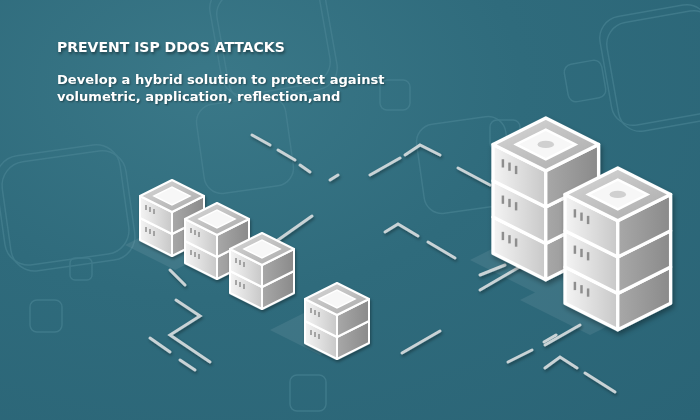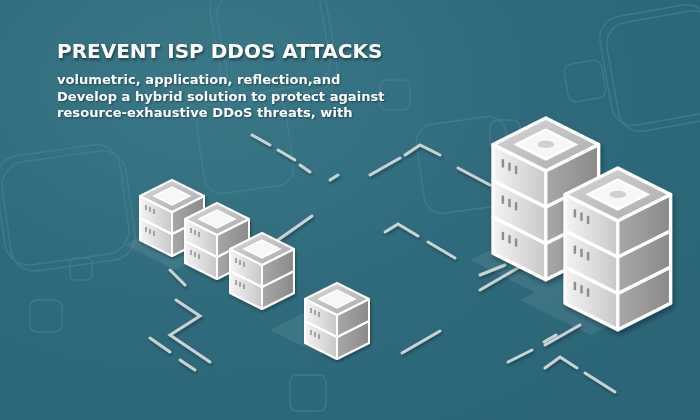--- a/index.html
+++ b/index.html
@@ -6,21 +6,21 @@
   body { width: 700px; height: 420px; overflow: hidden; background: #2f6b7c; }
   .banner {
     position: relative; width: 700px; height: 420px; overflow: hidden;
     background: radial-gradient(ellipse at 30% 20%, #3a7888 0%, #2f6b7c 45%, #2a6476 100%);
     font-family: "DejaVu Sans", sans-serif;
   }
   .art { position: absolute; left: 0; top: 0; }
   .headline {
     position: absolute; left: 57px; top: 39px; margin: 0;
     color: #ffffff; font-family: "DejaVu Sans", sans-serif; font-weight: bold;
-    font-size: 20px; letter-spacing: 0px; white-space: nowrap;
+    font-size: 14px; letter-spacing: 0px; white-space: nowrap;
     text-shadow: 1px 2px 3px rgba(0,0,0,0.45);
   }
   .desc {
     position: absolute; left: 57px; top: 72px; margin: 0; width: 420px;
     color: #ffffff; font-family: "DejaVu Sans", sans-serif; font-weight: bold;
     font-size: 13.1px; line-height: 16.6px;
     text-shadow: 1px 1px 2px rgba(0,0,0,0.4);
   }
   .desc span { display: block; white-space: nowrap; }
 </style>
@@ -145,17 +145,16 @@
       <use href="#srvLayer" transform="translate(0,60)"></use>
       <use href="#srvLayer" transform="translate(0,38)"></use>
       <use href="#srvLayer" transform="translate(0,16)"></use>
       <use href="#srvTop" transform="translate(0,0)"></use>
       <ellipse cx="32" cy="16" rx="5" ry="2.2" fill="#d0d0d0"></ellipse>
     </g>
   </svg>
 
   <h1 class="headline">PREVENT ISP DDOS ATTACKS</h1>
   <p class="desc">
+    <span>Develop a hybrid solution to protect against</span>
     <span>volumetric, application, reflection,and</span>
-    <span>Develop a hybrid solution to protect against</span>
-    <span>resource-exhaustive DDoS threats, with</span>
   </p>
 </div>
 
 </body></html>

